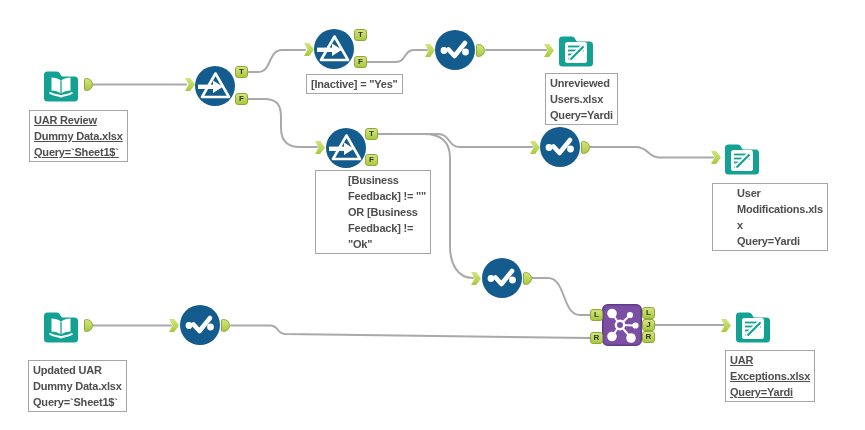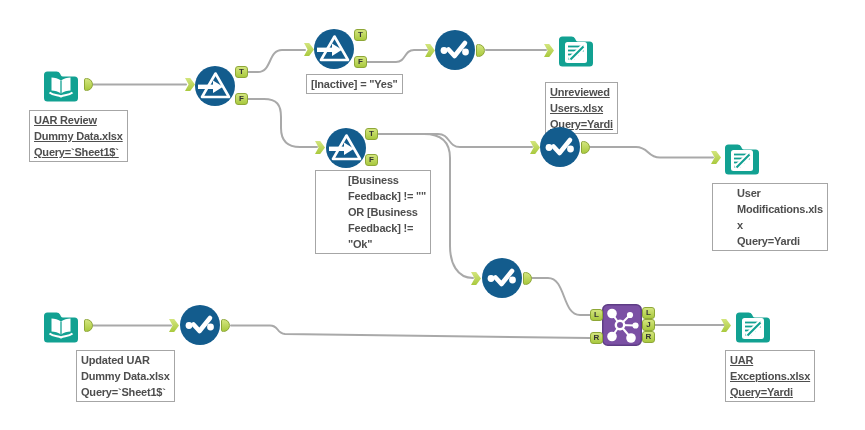--- a/index.html
+++ b/index.html
@@ -99,21 +99,21 @@
         <line x1="13" y1="17.5" x2="29" y2="17.5"></line>
           <line x1="13" y1="21.5" x2="29" y2="21.5"></line>
         <line x1="13" y1="25.5" x2="24" y2="25.5"></line>
           <line x1="13" y1="29.5" x2="20" y2="29.5"></line>
       </g>
       <line x1="15" y1="31" x2="29" y2="17" stroke="#ffffff" stroke-width="6"></line>
       <line x1="15.5" y1="30.5" x2="28.5" y2="17.5" stroke="#12a192" stroke-width="2.2"></line>
     </svg>
     <div class="a-in" style="left:-11px;top:15px;"></div>
   </div>
-  <div class="annotation" style="left:545px;top:82px;text-decoration:underline;">Unreviewed
+  <div class="annotation" style="left:545px;top:73px;">Unreviewed
 Users.xlsx
 Query=Yardi</div>
 
   <div class="tool" style="left:326px;top:128px;">
     <svg width="40" height="40" viewBox="0 0 40 40">
       <circle cx="20" cy="20" r="20" fill="#135c8d"></circle>
       <path d="M20.5 7.5 L34 31 H7 Z" stroke="#ffffff" stroke-width="2.6" fill="none" stroke-linejoin="round"></path>
       <rect x="3" y="18.6" width="15" height="4.4" fill="#ffffff"></rect>
       <polygon points="18,14.5 28,20.8 18,27" fill="#ffffff"></polygon>
     </svg>
@@ -171,21 +171,21 @@
 
   <div class="tool" style="left:40px;top:305px;">
     <svg width="42" height="42" viewBox="0 0 42 42">
       <path d="M4 34 V11 q0 -3.5 3.5 -3.5 h9 q2.5 0 3.5 2 l1 2 q0.5 1 2 1 h11.5 q3.5 0 3.5 3.5 V34 q0 3.5 -3.5 3.5 h-27 q-3.5 0 -3.5 -3.5 z" fill="#12a192"></path>
       <path d="M21 16.5 C18.5 14.5 14.5 13.5 11.5 13.5 V26.5 C14.5 26.5 18.5 27.5 21 29.5 C23.5 27.5 27.5 26.5 30.5 26.5 V13.5 C27.5 13.5 23.5 14.5 21 16.5 Z" fill="#ffffff"></path>
       <line x1="21" y1="16.5" x2="21" y2="29.5" stroke="#12a192" stroke-width="1.3"></line>
       <path d="M9.5 28.5 C13 31.5 18 31 21 32.5 C24 31 29 31.5 32.5 28.5" stroke="#ffffff" stroke-width="2" fill="none"></path>
     </svg>
     <div class="a-out" style="left:44px;top:14px;"></div>
   </div>
-  <div class="annotation" style="left:28px;top:350px;margin-left:48px;">Updated UAR
+  <div class="annotation" style="left:28px;top:360px;">Updated UAR
 Dummy Data.xlsx
 Query=`Sheet1$`</div>
 
   <div class="tool" style="left:180px;top:305px;">
     <svg width="40" height="40" viewBox="0 0 40 40">
       <circle cx="20" cy="20" r="20" fill="#135c8d"></circle>
       <circle cx="9" cy="20.5" r="3.4" fill="#ffffff"></circle>
       <circle cx="30.5" cy="22" r="3.4" fill="#ffffff"></circle>
       <path d="M13.5 19.5 L19.5 26 L30 13" stroke="#ffffff" stroke-width="4.6" fill="none" stroke-linecap="round" stroke-linejoin="round"></path>
     </svg>

